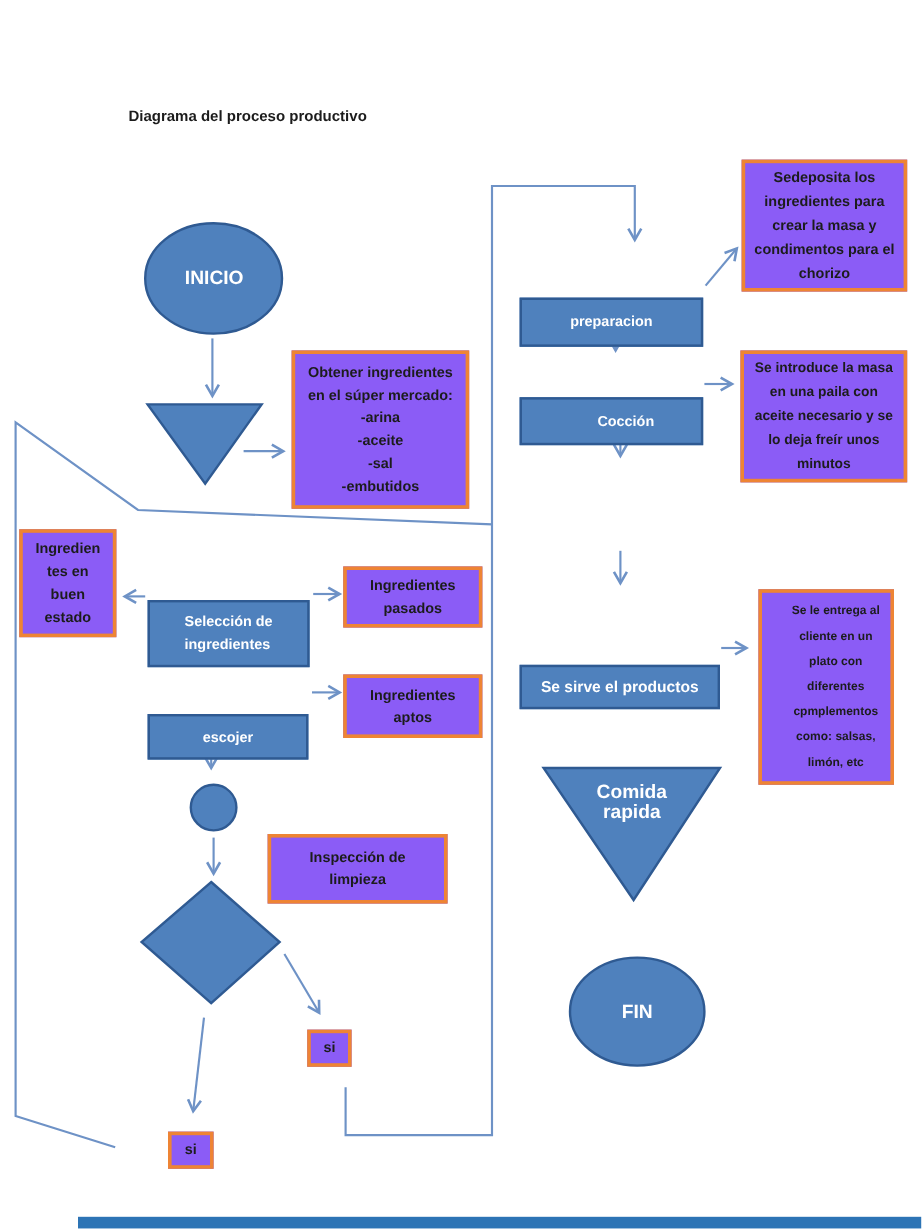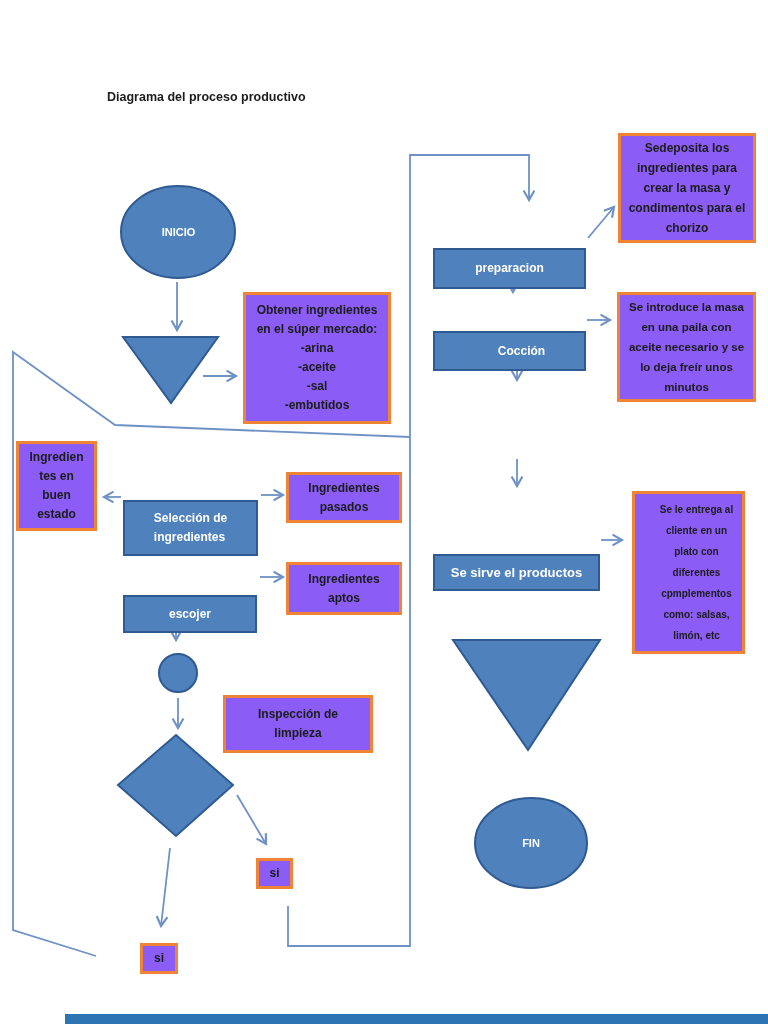--- a/index.html
+++ b/index.html
@@ -20,21 +20,21 @@
   .conn{fill:none;stroke:var(--connector);stroke-width:1.8;}
   .arrhead{stroke:var(--connector);fill:none;stroke-width:1.6;}
   .lbl{
     position:absolute;display:flex;align-items:center;justify-content:center;
     text-align:center;white-space:pre-line;font-weight:bold;box-sizing:border-box;
   }
   .title{
     position:absolute;left:107px;top:90px;font-size:12.5px;font-weight:bold;
     color:var(--text);white-space:pre;
   }
-  .shape-lbl{color:#fff;font-size:11px;line-height:17px;}
+  .shape-lbl{color:#fff;font-size:16px;line-height:17px;}
   .box-blue{
     position:absolute;background:var(--shape-fill);border:2px solid var(--shape-border);
     color:#fff;font-weight:bold;display:flex;align-items:center;justify-content:center;
     text-align:left;white-space:pre-line;font-size:12px;line-height:19px;box-sizing:border-box;margin-top:32px;
   }
   .box-orange{
     position:absolute;background:#8b5cf6;border:3px solid var(--box-border);
     color:var(--text);font-weight:bold;display:flex;align-items:center;justify-content:center;
     text-align:center;white-space:pre-line;font-size:12px;line-height:19px;box-sizing:border-box;
   }
@@ -78,20 +78,22 @@
     <polygon class="shape" points="123,337 218,337 171,403"></polygon>
     <circle class="shape" cx="178" cy="673" r="19"></circle>
     <polygon class="shape" points="176,735 233,785 176,836 118,785"></polygon>
     <polygon class="shape" points="453,640 600,640 528,750"></polygon>
     <ellipse class="shape" cx="531" cy="843" rx="56" ry="45"></ellipse>
   </svg>
 
   <div class="title">Diagrama del proceso productivo</div>
 
   <div class="lbl shape-lbl" style="left:122px;top:187px;width:113px;height:91px;">INICIO</div>
+  <div class="lbl shape-lbl" style="left:453px;top:644px;width:147px;height:52px;align-items:flex-start;padding-top:8px;">Comida
+rapida</div>
   <div class="lbl shape-lbl" style="left:475px;top:798px;width:112px;height:90px;">FIN</div>
 
   <div class="box-blue" style="left:123px;top:468px;width:135px;height:56px;">Selección de
 ingredientes</div>
   <div class="box-blue" style="left:123px;top:563px;width:134px;height:38px;">escojer</div>
   <div class="box-blue" style="left:433px;top:216px;width:153px;height:41px;">preparacion</div>
   <div class="box-blue" style="left:433px;top:299px;width:153px;height:40px;padding-left:24px;">Cocción</div>
   <div class="box-blue" style="left:433px;top:522px;width:167px;height:37px;font-size:13px;">Se sirve el productos</div>
 
   <div class="box-orange" style="left:243px;top:292px;width:148px;height:132px;">Obtener ingredientes

